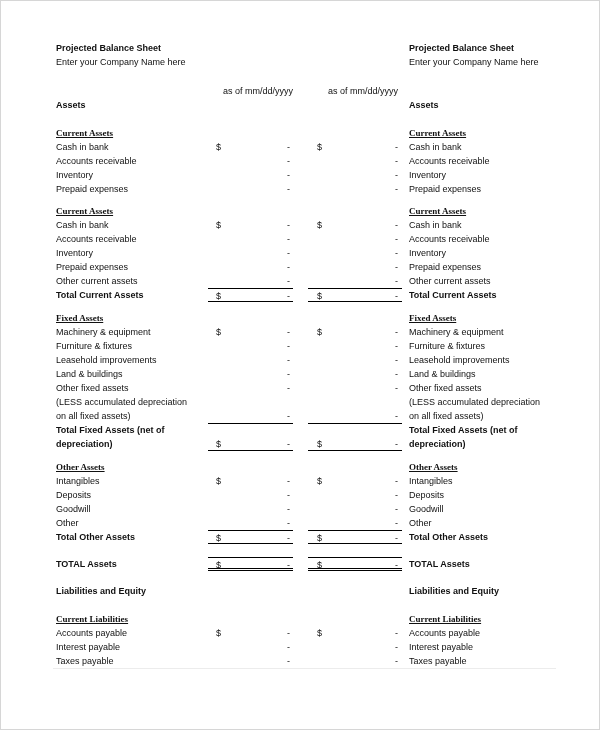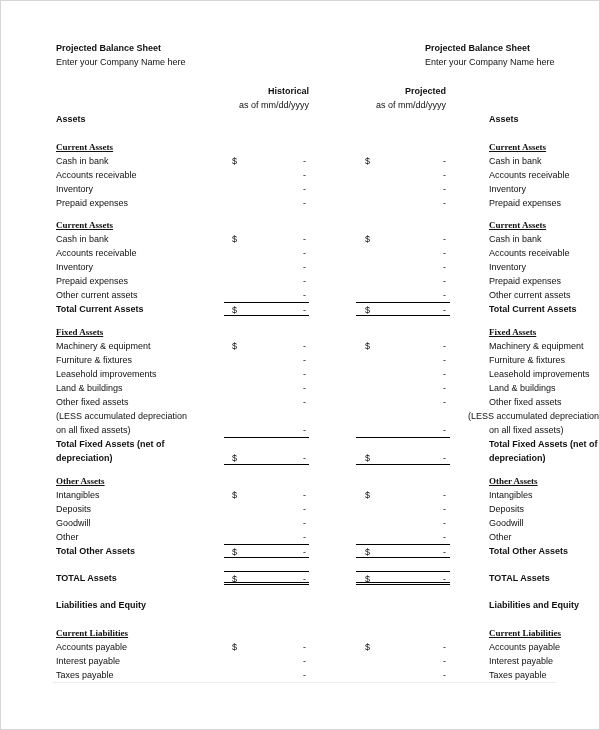--- a/index.html
+++ b/index.html
@@ -6,21 +6,21 @@
   .page{
     box-sizing:border-box;
     width:600px;height:730px;
     border:1px solid #d6d6d6;
     padding:40px 0 0 55px;
     overflow:hidden;
     background:#fff;
     font-family:"Liberation Sans","DejaVu Sans",sans-serif;
     font-size:9px;line-height:14px;color:#111;
   }
-  .row{display:flex;align-items:flex-start;height:14px;gap:16px;}
+  .row{display:flex;align-items:flex-start;height:14px;}
   .lbl{width:152px;height:14px;white-space:nowrap;overflow:visible;}
   .cell{box-sizing:border-box;width:85px;height:14px;display:flex;justify-content:space-between;padding:0 3px 0 8px;}
   .cell.proj{width:94px;padding:0 4px 0 9px;}
   .gap1{width:15px;height:14px;}
   .gap2{width:7px;height:14px;}
   .rlbl{flex:1;height:14px;white-space:nowrap;}
   .left-part{width:353px;height:14px;}
   .b{font-weight:bold;}
   .sec{font-weight:bold;text-decoration:underline;font-family:Liberation Serif, serif;}
   .hd{justify-content:flex-end;padding:0;}
@@ -41,28 +41,20 @@
     <div class="rlbl b">Projected Balance Sheet</div>
   </div>
 
   <div class="row">
     <div class="left-part">Enter your Company Name here</div>
     <div class="rlbl">Enter your Company Name here</div>
   </div>
 
   <div class="spacer" style="height:15px"></div>
 
-  <div class="row">
-    <div class="lbl"></div>
-    <div class="cell hd b">Historical</div>
-    <div class="gap1"></div>
-    <div class="cell proj hd b">Projected</div>
-    <div class="gap2"></div>
-    <div class="rlbl"></div>
-  </div>
 
   <div class="row">
     <div class="lbl"></div>
     <div class="cell hd">as of mm/dd/yyyy</div>
     <div class="gap1"></div>
     <div class="cell proj hd">as of mm/dd/yyyy</div>
     <div class="gap2"></div>
     <div class="rlbl"></div>
   </div>
 

